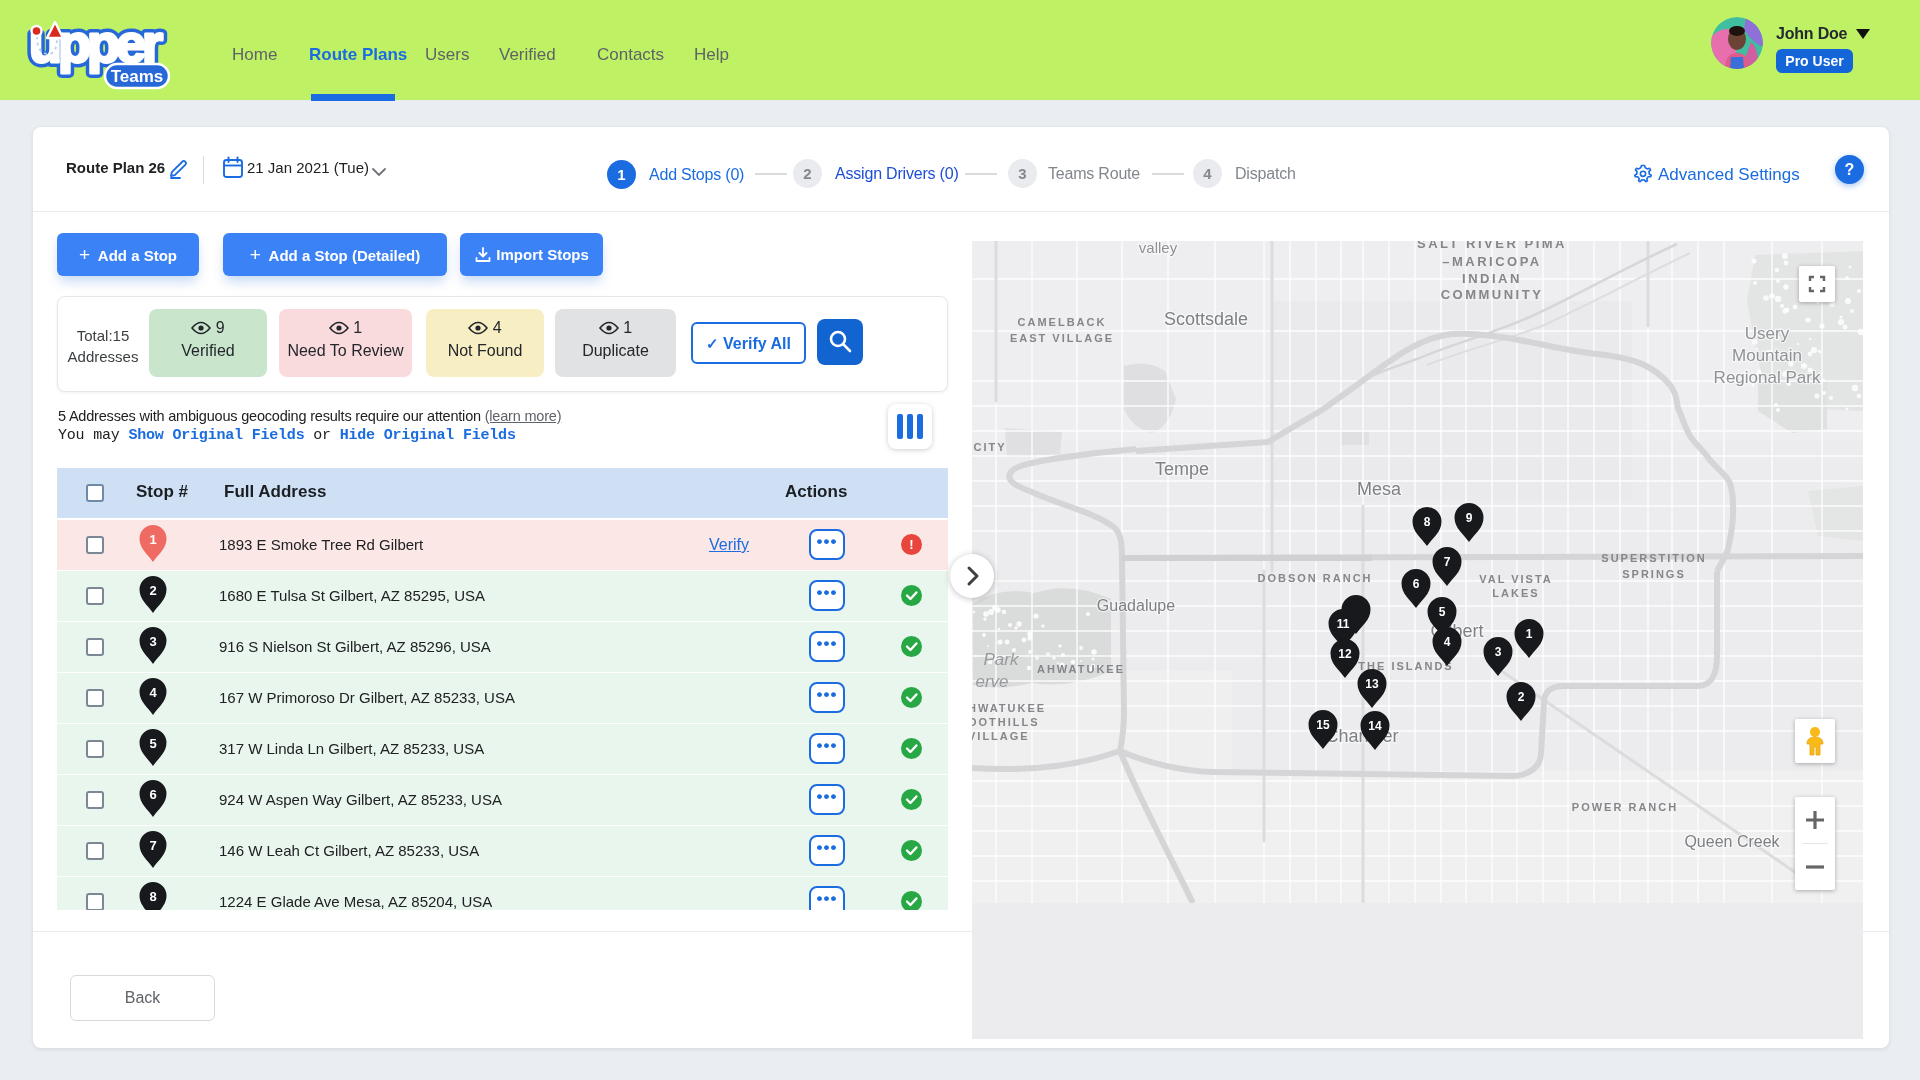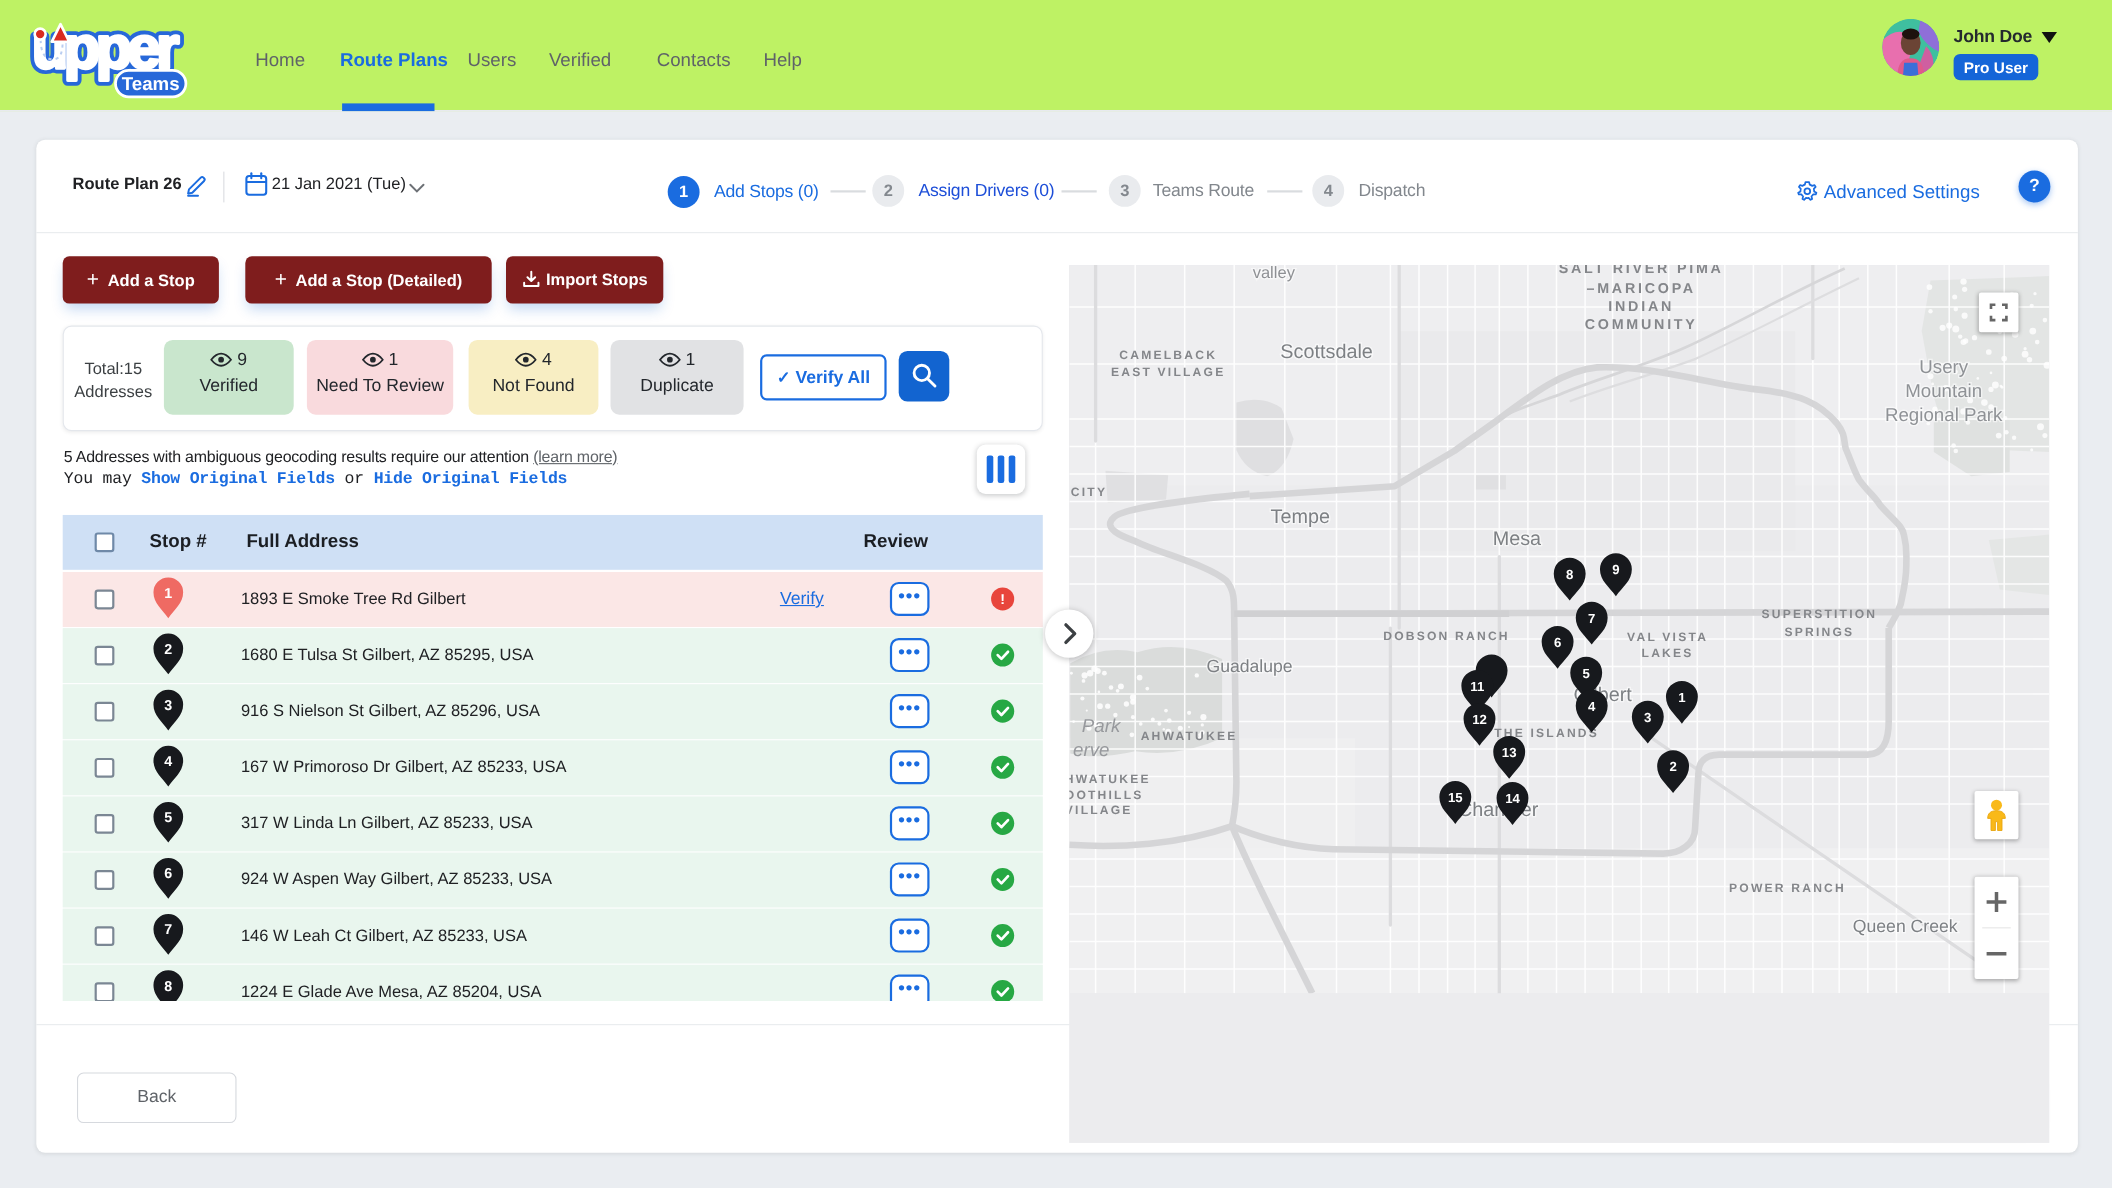--- a/index.html
+++ b/index.html
@@ -15,21 +15,21 @@
 #card { position:absolute; left:33px; top:127px; width:1856px; height:921px; background:#fff; border-radius:8px; box-shadow:0 1px 4px rgba(60,64,67,.12); }
 #topdiv { position:absolute; left:0; top:84px; width:1856px; height:1px; background:#e8ebee; }
 #botdiv { position:absolute; left:0; top:804px; width:1856px; height:1px; background:#e8ebee; }
 
 .stepc { position:absolute; width:29px; height:29px; border-radius:50%; text-align:center; line-height:29px; font-size:15px; font-weight:bold; }
 .stepc.on { background:#1a6ce0; color:#fff; }
 .stepc.off { background:#e9ebee; color:#83888e; }
 .steplbl { position:absolute; font-size:16px; top:32px; line-height:29px; white-space:nowrap; letter-spacing:-0.2px; }
 .dash { position:absolute; top:46px; height:2px; width:32px; background:#d9dcdf; }
 
-.bluebtn { position:absolute; background:#7f1d1d; color:#fff; border-radius:6px; font-weight:bold; font-size:15px; text-align:center; box-shadow:0 7px 12px -2px rgba(18,100,208,.25); }
+.bluebtn { position:absolute; background:#3b82f6; color:#fff; border-radius:6px; font-weight:bold; font-size:15px; text-align:center; box-shadow:0 7px 12px -2px rgba(18,100,208,.25); }
 
 .chip { position:absolute; top:182px; height:68px; border-radius:8px; text-align:center; color:#23272c; }
 .chip .l1 { margin-top:10px; font-size:16px; }
 .chip .l2 { margin-top:5px; font-size:16px; }
 
 .trow { position:absolute; left:24px; width:891px; height:50px; }
 .cb { position:absolute; left:29px; top:50%; margin-top:-9px; width:18px; height:18px; background:#fff; border:2px solid #7b8794; border-radius:3px; }
 .addr { position:absolute; left:162px; top:50%; margin-top:-9px; font-size:15px; color:#202124; white-space:nowrap; }
 .dots { position:absolute; left:752px; top:50%; margin-top:-16px; width:36px; height:31px; background:#fff; border:2px solid #1a6ce0; border-radius:8px; color:#1a6ce0; text-align:center; line-height:22px; font-size:17px; font-weight:bold; letter-spacing:1px; }
 .stat { position:absolute; left:844px; top:50%; margin-top:-11px; width:21px; height:21px; border-radius:50%; color:#fff; text-align:center; line-height:21px; font-size:13px; font-weight:bold; }
@@ -164,21 +164,21 @@
     <div class="abs" style="left:9px;top:10px;width:6px;height:25px;background:#1a6ce0;border-radius:2px;"></div>
     <div class="abs" style="left:19px;top:10px;width:6px;height:25px;background:#1a6ce0;border-radius:2px;"></div>
     <div class="abs" style="left:29px;top:10px;width:6px;height:25px;background:#1a6ce0;border-radius:2px;"></div>
   </div>
 
   <div id="tbl" class="abs" style="left:0;top:341px;width:948px;height:442px;overflow:hidden;">
 <div class="abs" style="left:24px;top:0px;width:891px;height:50px;background:#cfe0f5;">
         <div class="cb" style="border-color:#6f89a8;"></div>
         <div class="abs" style="left:79px;top:14px;font-size:17px;font-weight:bold;color:#1b1e23;">Stop #</div>
         <div class="abs" style="left:167px;top:14px;font-size:17px;font-weight:bold;color:#1b1e23;">Full Address</div>
-        <div class="abs" style="left:728px;top:14px;font-size:17px;font-weight:bold;color:#1b1e23;">Review</div>
+        <div class="abs" style="left:728px;top:14px;font-size:17px;font-weight:bold;color:#1b1e23;">Actions</div>
       </div>
 <div class="trow" style="top:52px;height:50px;background:#fbe7e6;">
         <div class="cb"></div>
         <div class="pin"><svg width="30" height="40" viewBox="-15 -17 30 40">
             <path d="M0 21 C-5.5 13 -13.5 7.5 -13.5 -2.5 A13.5 13.5 0 1 1 13.5 -2.5 C13.5 7.5 5.5 13 0 21 Z" fill="#ef6a63"></path>
             <text x="0" y="2.5" text-anchor="middle" font-family="Liberation Sans,sans-serif" font-size="13" font-weight="bold" fill="#fff">1</text>
           </svg></div>
         <div class="addr">1893 E Smoke Tree Rd Gilbert</div>
         <div class="abs" style="left:652px;top:16px;font-size:16px;color:#1a6ce0;text-decoration:underline;">Verify</div>
         <div class="dots">•••</div>

